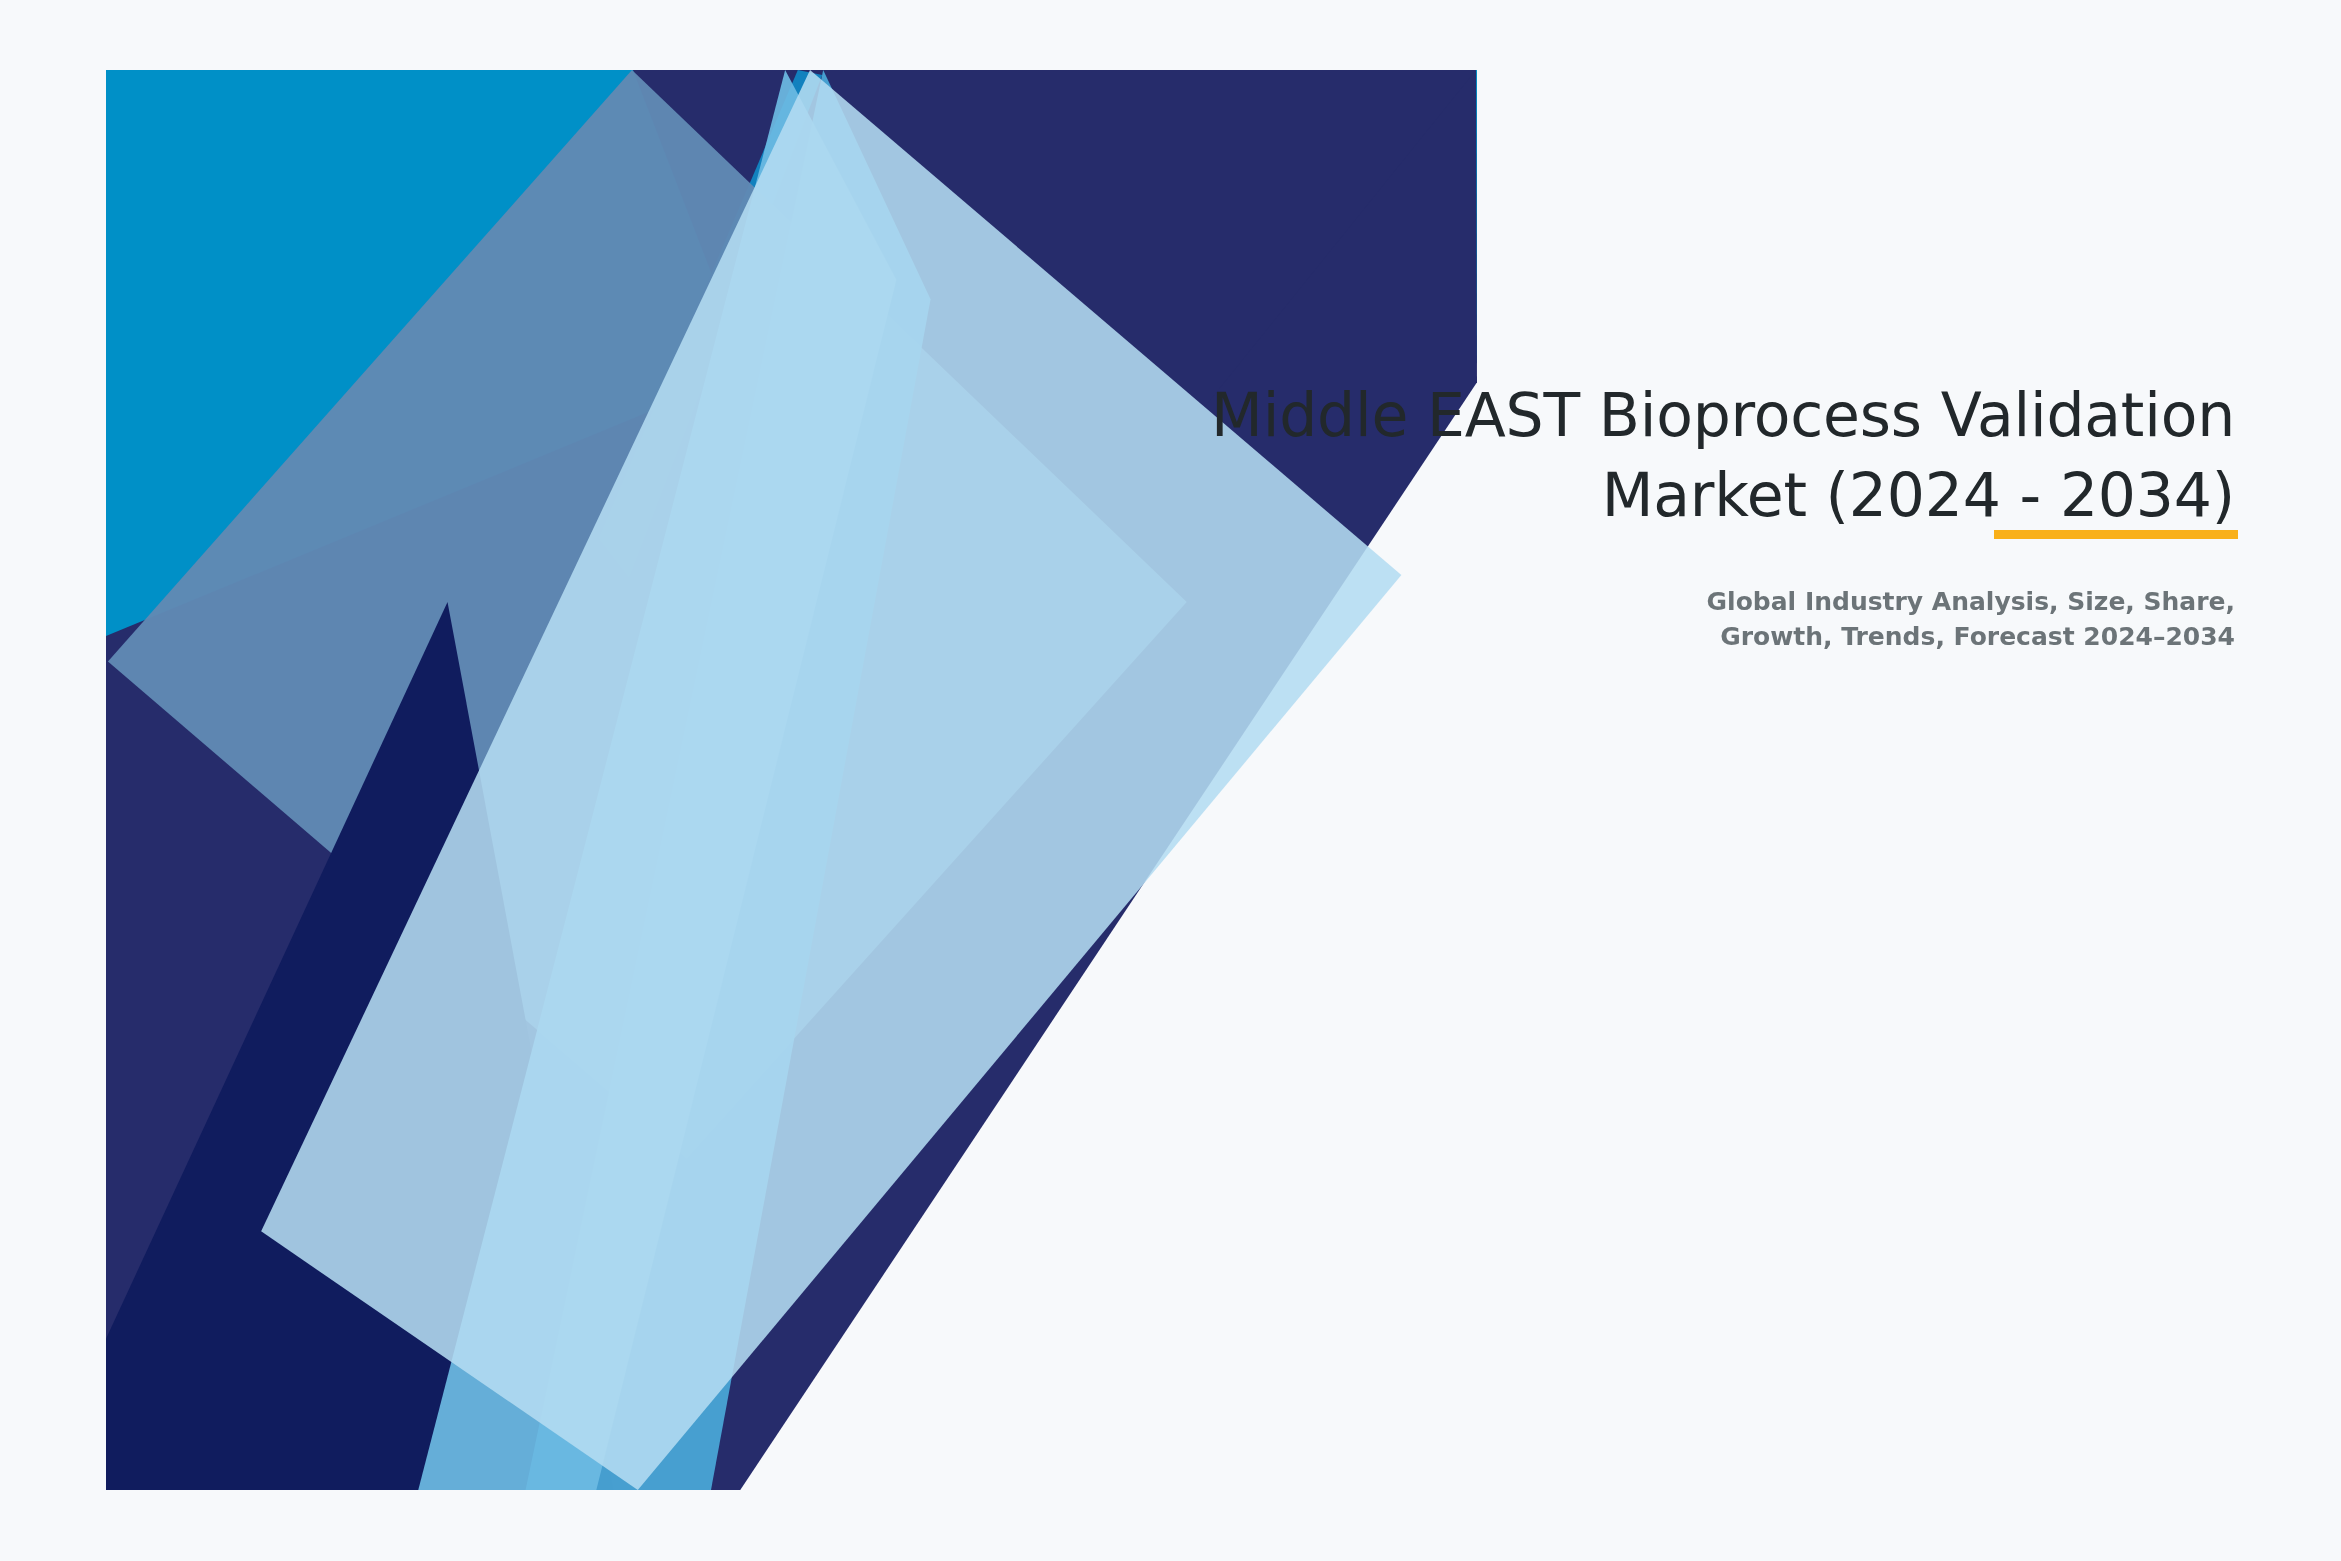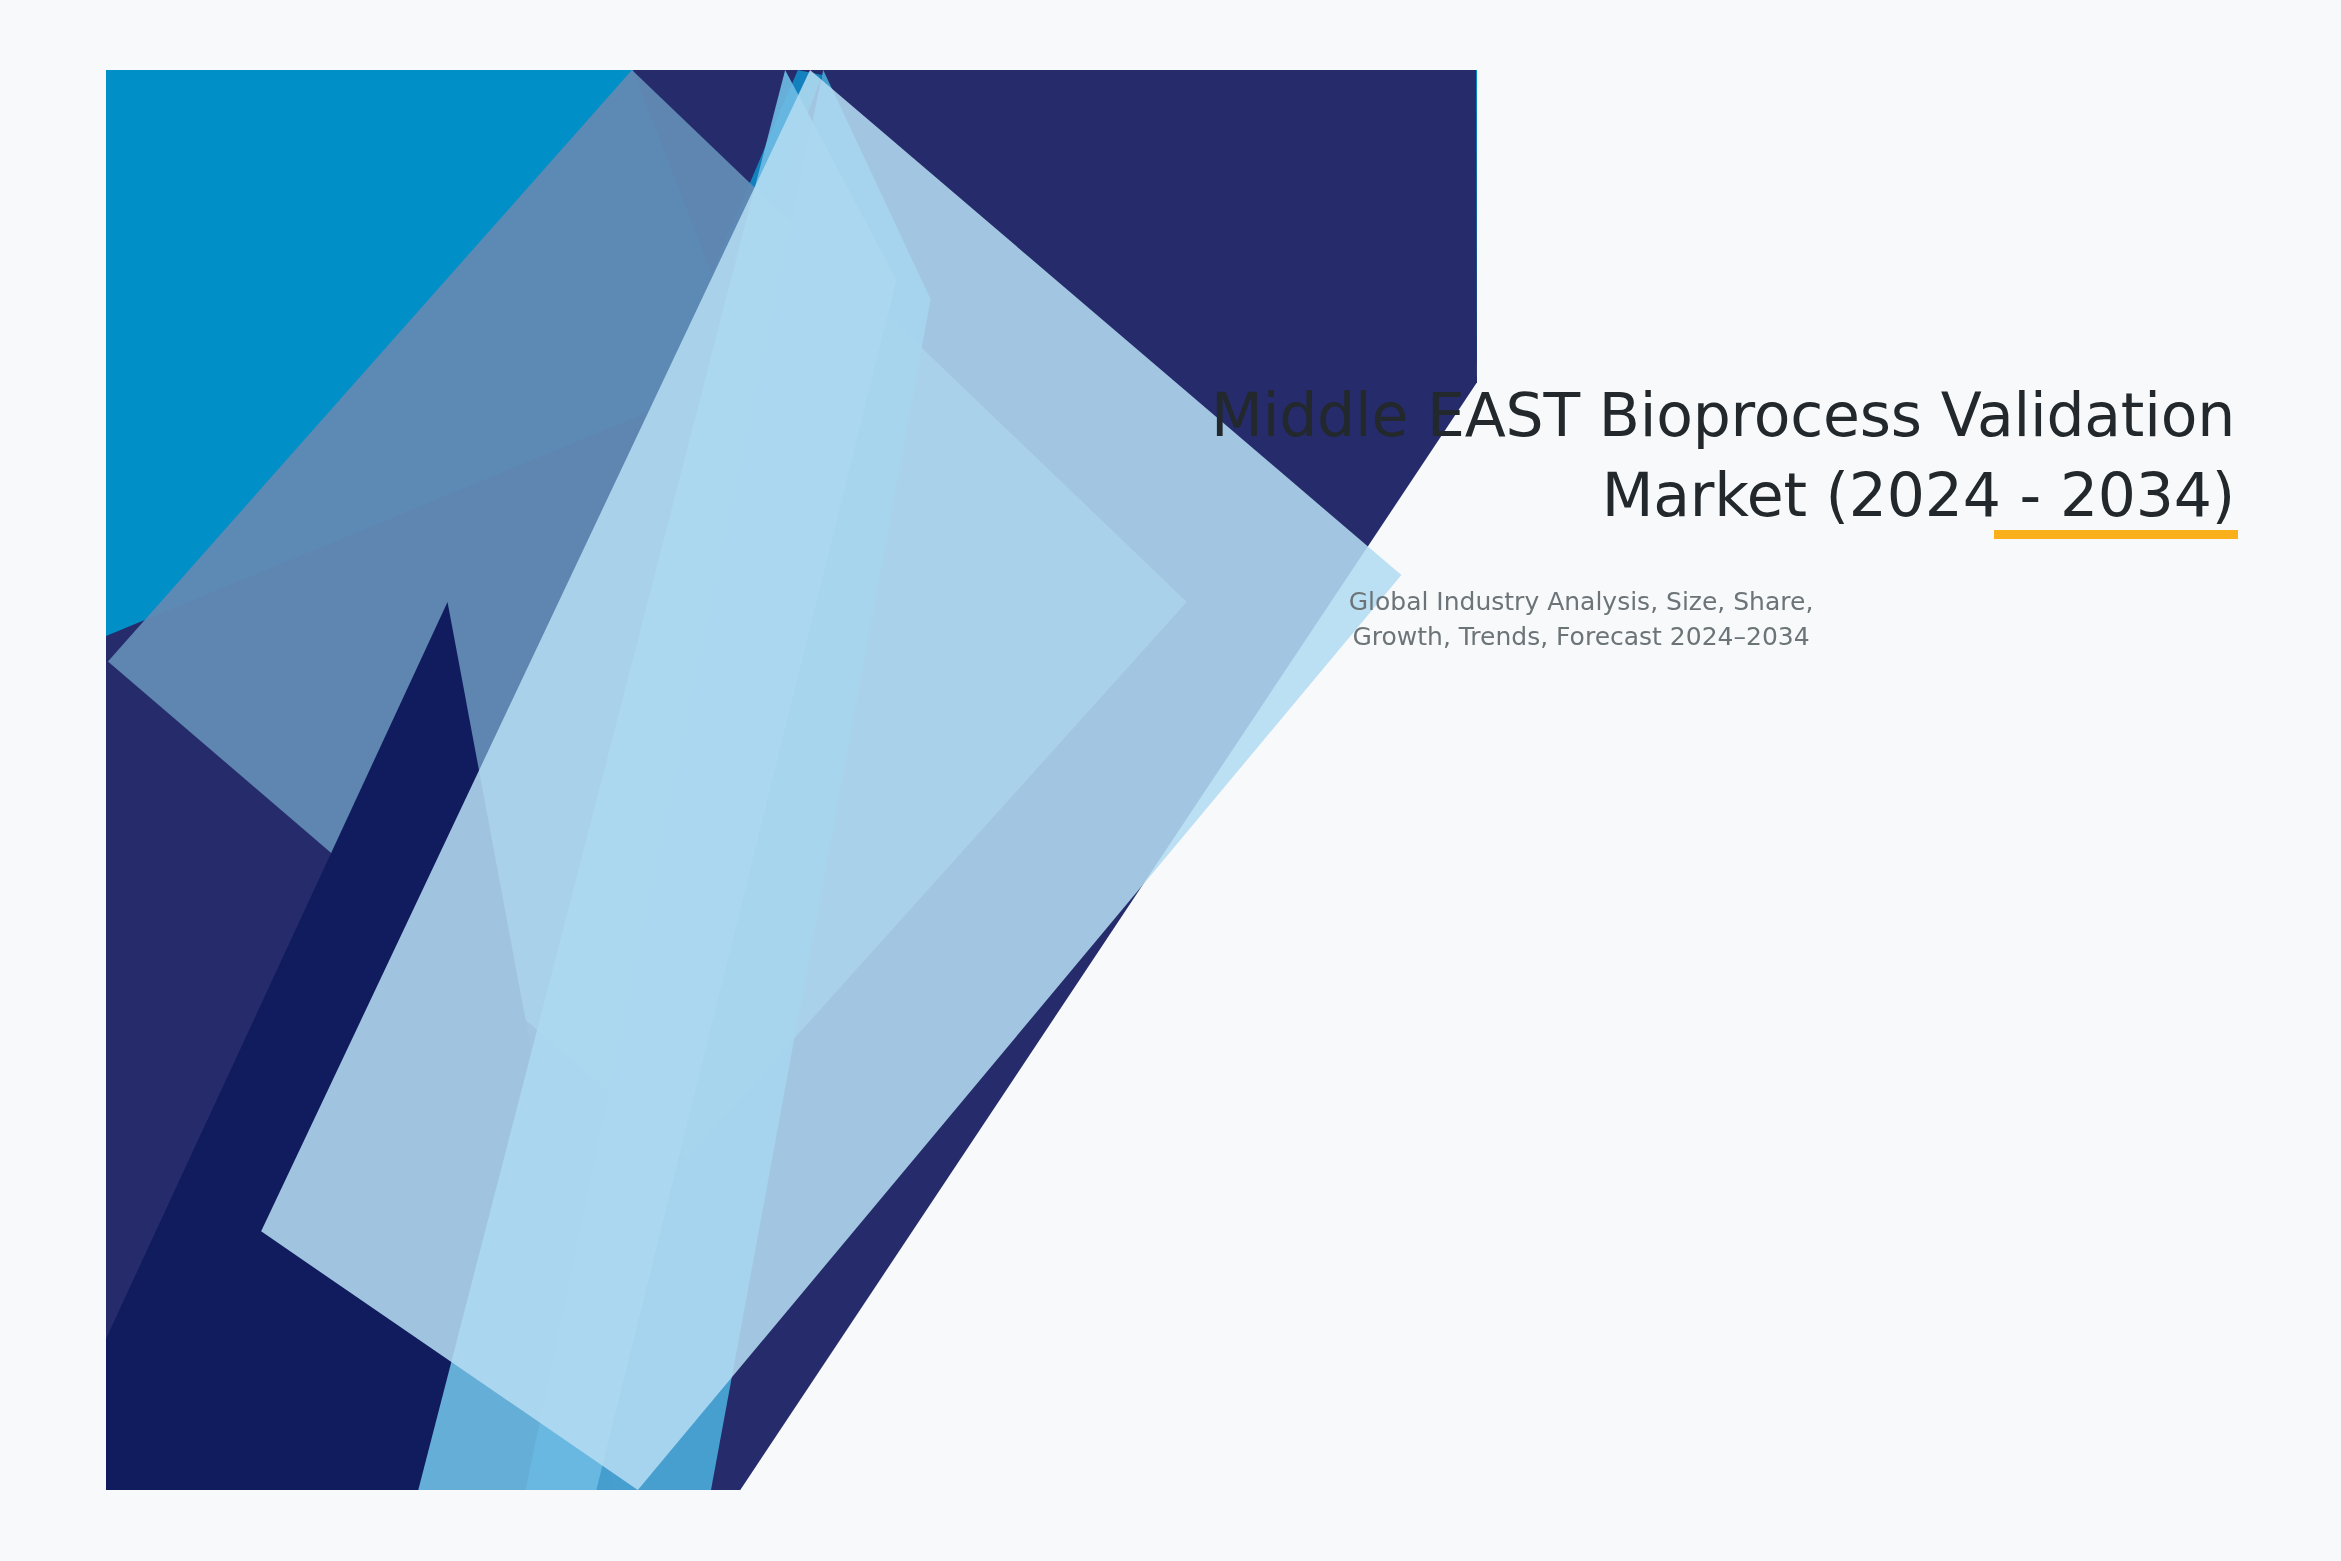--- a/index.html
+++ b/index.html
@@ -62,24 +62,23 @@
     height: 8.8px;
     background: #f9b01a;
     z-index: 1;
   }
   #page-subtitle {
     margin: 0;
     padding-top: 48px;
     font-family: "DejaVu Sans", sans-serif;
     font-size: 25px;
     line-height: 1.42;
-    font-weight: 400;
+    font-weight: 700;
     color: #6c7478;
     white-space: pre-line;
-    text-align: center;
   }
 </style>
 </head>
 <body>
 
 <div id="cover">
 
   <div id="artwork">
     <svg viewBox="0 0 2810 2910" preserveAspectRatio="none" xmlns="http://www.w3.org/2000/svg">
       <defs>

